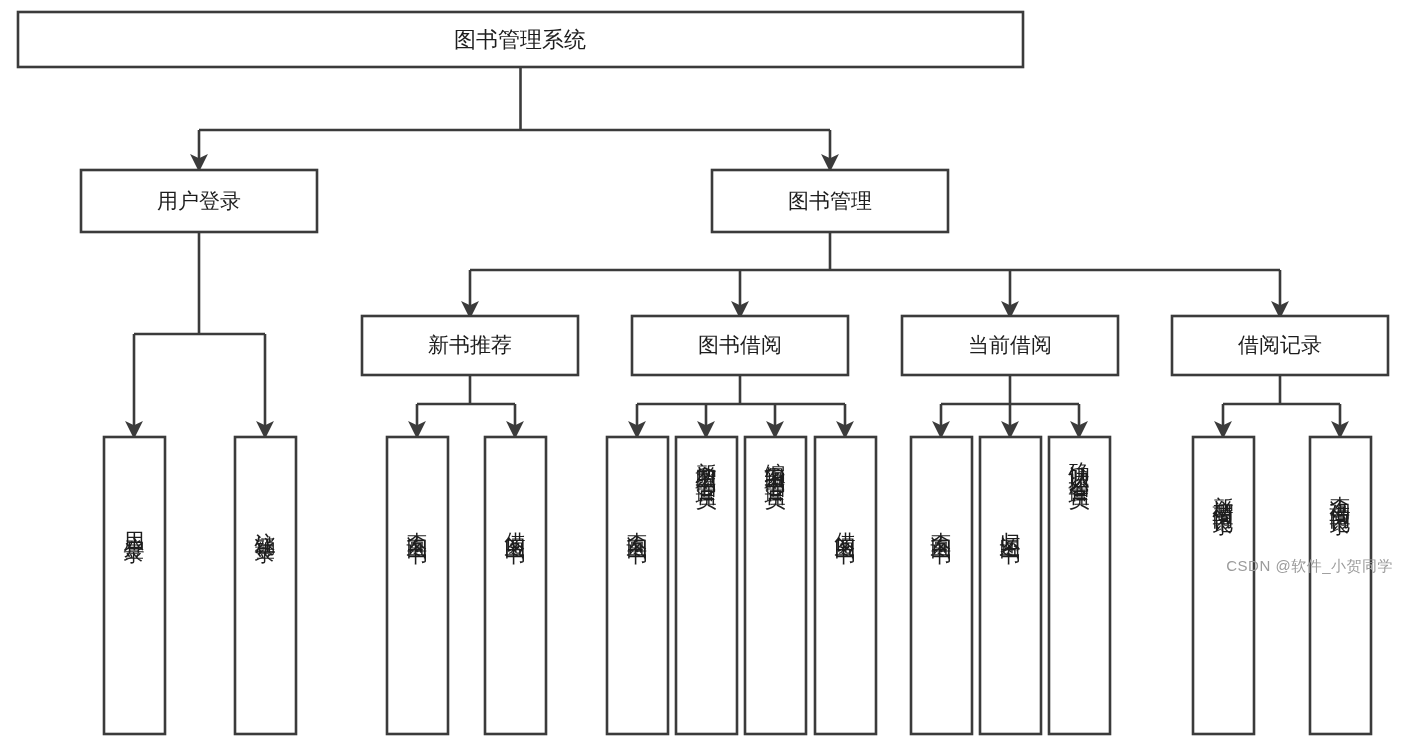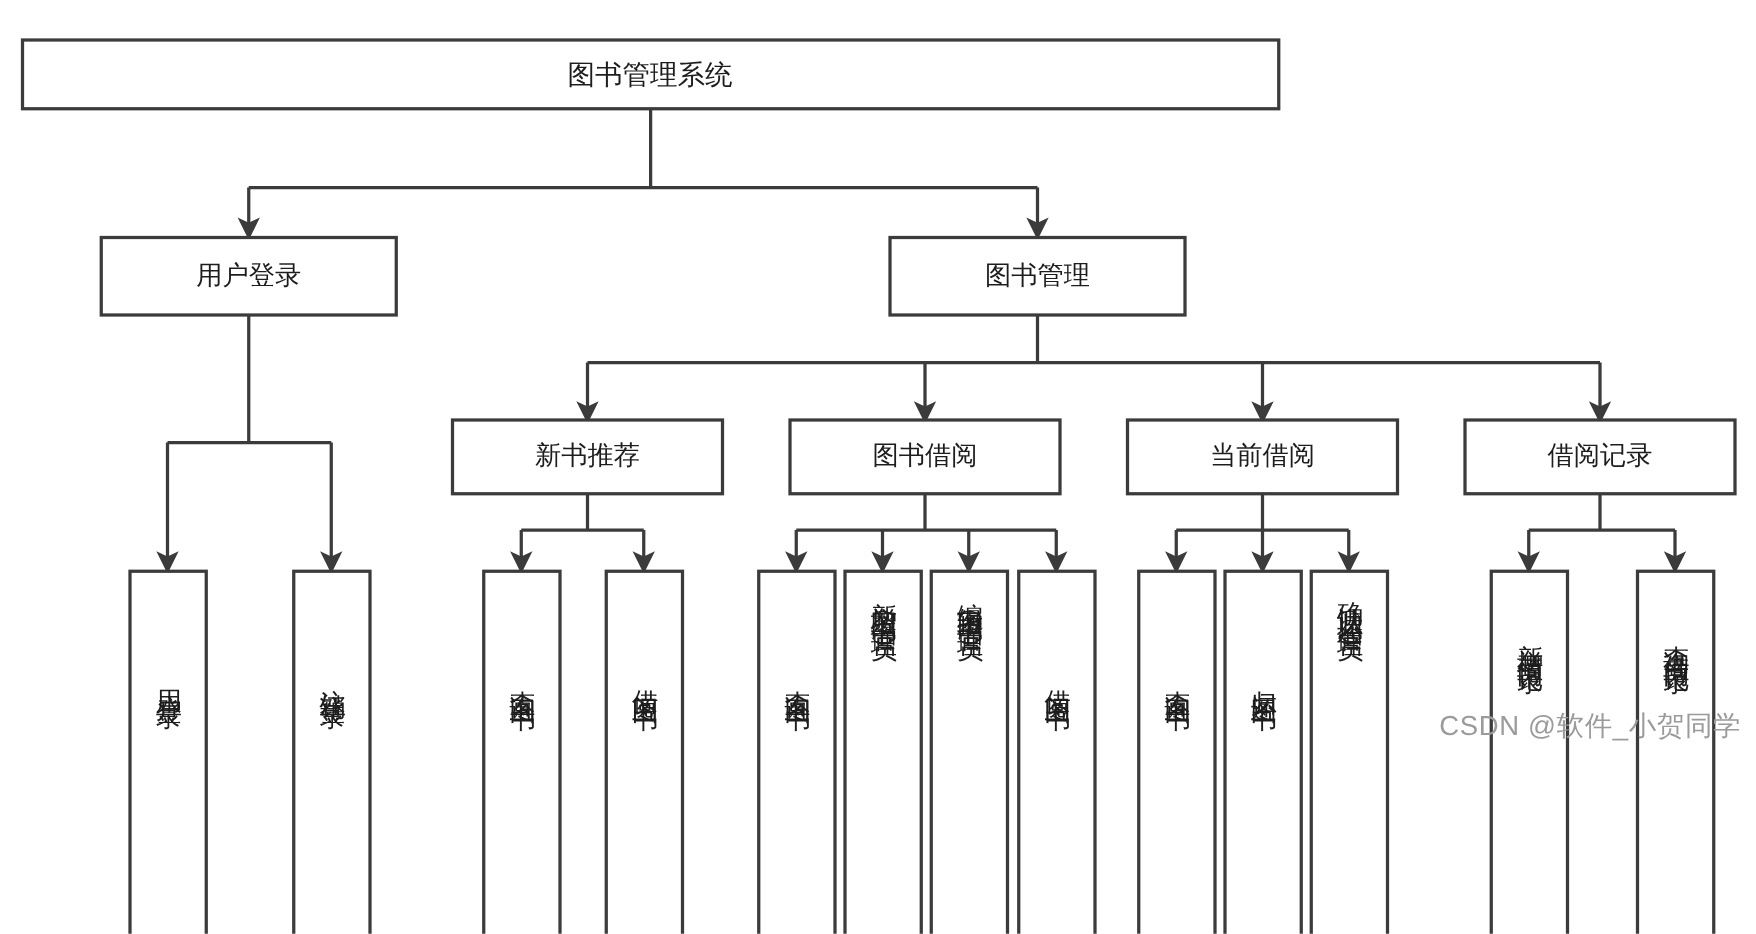--- a/index.html
+++ b/index.html
@@ -12,21 +12,20 @@
     width: 1405px;
     height: 747px;
     font-family: "Liberation Sans", "DejaVu Sans", sans-serif;
     overflow: hidden;
   }
   #diagram-root {
     position: relative;
     width: 1405px;
     height: 582px;
     background: #ffffff;
-    margin-top: 20px;
   }
   svg#diagram-svg {
     position: absolute;
     top: 0;
     left: 0;
     width: 1405px;
     height: 747px;
   }
   .node-box {
     fill: #ffffff;
@@ -70,21 +69,21 @@
     line-height: 1;
     letter-spacing: 4px;
     color: #1d1d1d;
     white-space: nowrap;
   }
   #watermark {
     position: absolute;
     right: 12px;
     bottom: 6px;
     font-family: "Liberation Sans", "DejaVu Sans", sans-serif;
-    font-size: 22px;
+    font-size: 15px;
     color: #9b9b9b;
     letter-spacing: 0.5px;
     white-space: nowrap;
   }
 </style>
 </head>
 <body>
 
 <div id="diagram-root">
 

